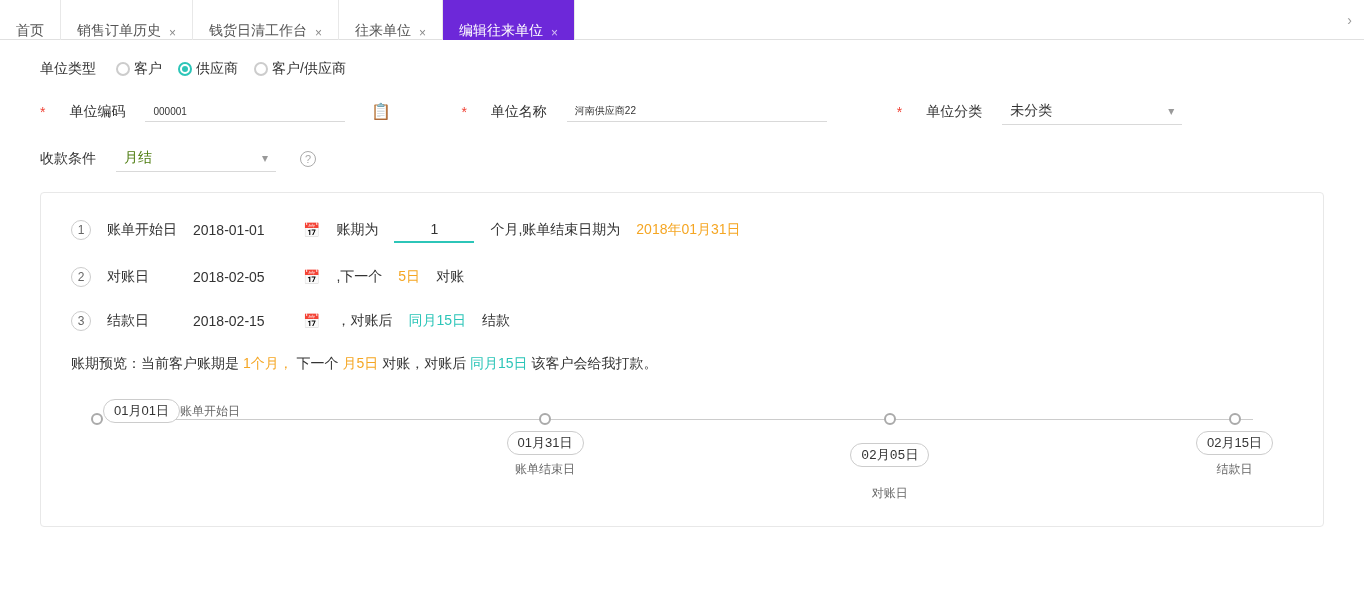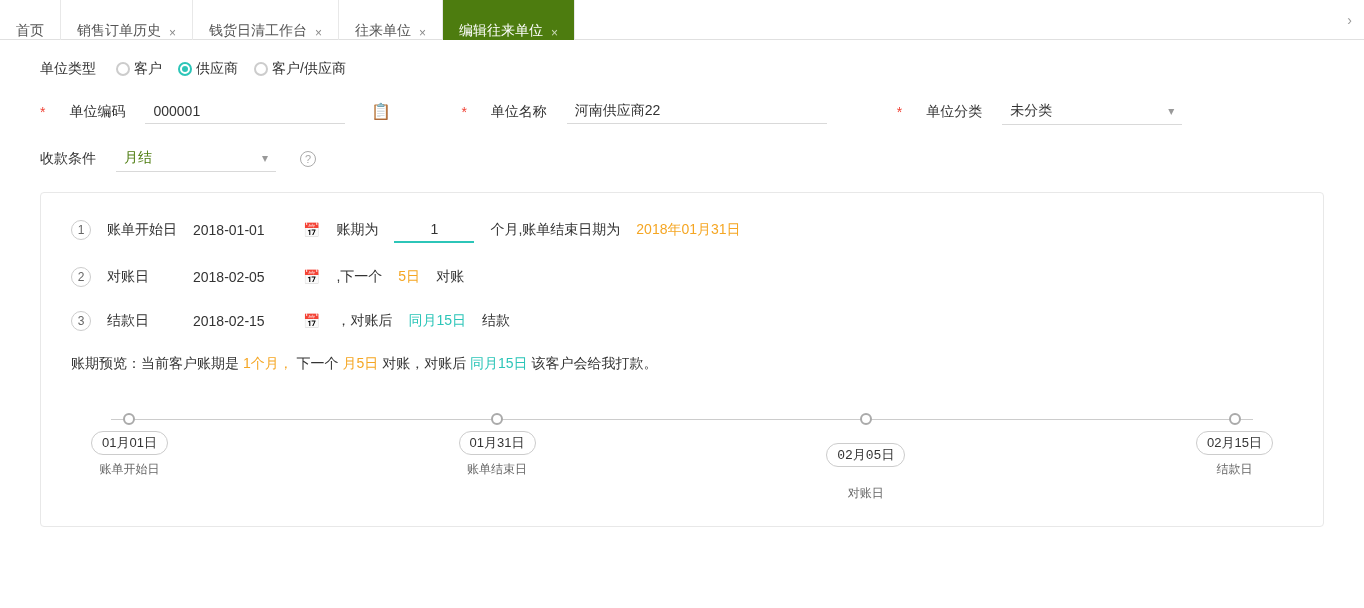--- a/index.html
+++ b/index.html
@@ -20,21 +20,21 @@
       padding: 0 16px;
       height: 40px;
       cursor: pointer;
       font-size: 14px;
       color: #555;
       border-right: 1px solid #e8e8e8;
       white-space: nowrap;
       position: relative;
     }
     .tab.active {
-      background: #4d7c0f;
+      background: #6d28d9;
       color: #fff;
     }
     .tab .close-icon {
       margin-left: 8px;
       font-size: 12px;
       opacity: 0.7;
       cursor: pointer;
     }
     .tab.active .close-icon { color: #fff; }
     .tab-more {
@@ -99,21 +99,21 @@
       height: 6px;
       border-radius: 50%;
       background: #2CC5B8;
     }
 
     
     .input-field {
       border: none;
       border-bottom: 1px solid #d9d9d9;
       padding: 4px 8px;
-      font-size: 14px;
+      font-size: 10px;
       outline: none;
       color: #333;
       background: transparent;
     }
     .input-field.medium { width: 200px; }
     .input-field.long { width: 260px; }
 
     
     .select-field {
       display: flex;
@@ -354,21 +354,21 @@
       <span class="highlight-orange">月5日</span>
       <span>对账，对账后</span>
       <span class="highlight-teal">同月15日</span>
       <span> 该客户会给我打款。</span>
     </div>
 
     <div style="position:relative; padding: 0 20px;">
       <div style="position:absolute; top: 22px; left: 40px; right: 40px; height:1px; background:#ccc;"></div>
       <div style="display:flex; justify-content:space-between; align-items:flex-start; position:relative; z-index:1;">
 
-        <div style="display:flex;flex-direction:column;align-items:center;gap:6px;">
+        <div style="display:flex;flex-direction:row;align-items:center;">
           <div style="width:12px;height:12px;border-radius:50%;border:2px solid #aaa;background:#fff;margin-top:16px;"></div>
           <div class="timeline-pill">01月01日</div>
           <div class="timeline-sublabel">账单开始日</div>
         </div>
 
         <div style="display:flex;flex-direction:column;align-items:center;gap:6px;">
           <div style="width:12px;height:12px;border-radius:50%;border:2px solid #aaa;background:#fff;margin-top:16px;"></div>
           <div class="timeline-pill">01月31日</div>
           <div class="timeline-sublabel">账单结束日</div>
         </div>

